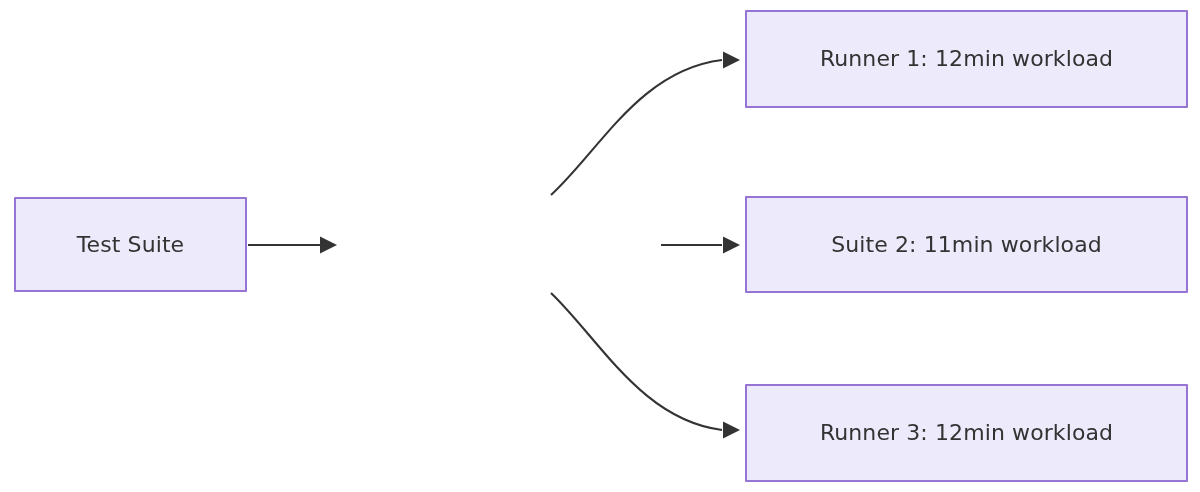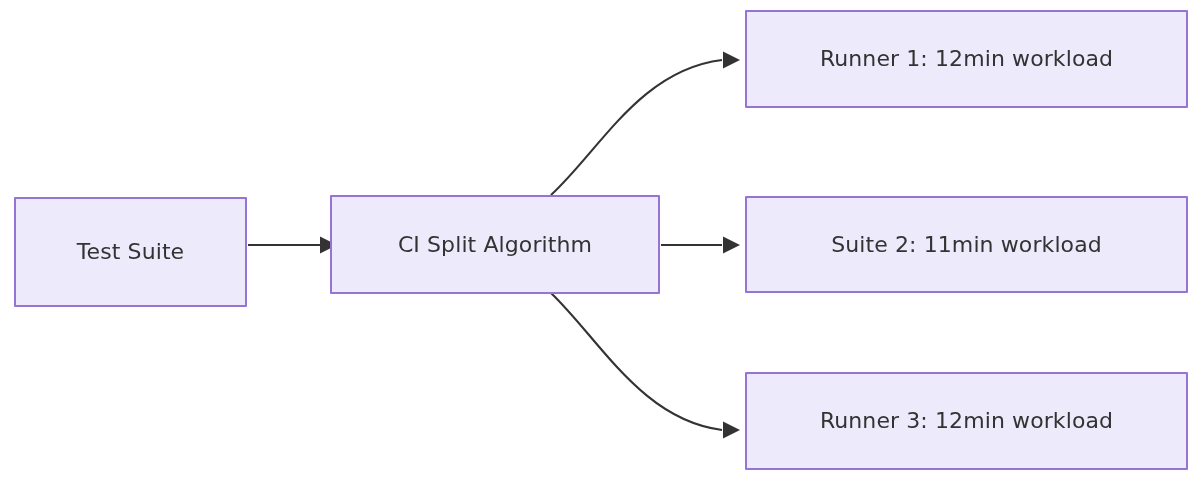--- a/index.html
+++ b/index.html
@@ -44,25 +44,25 @@
   }
   .node-label {
     font-family: "DejaVu Sans", "Liberation Sans", sans-serif;
     font-size: 22px;
     line-height: 1.25;
     color: #333333;
     letter-spacing: 0.1px;
     white-space: nowrap;
   }
   
-  #node-test-suite   { left: 14px;  top: 197px; width: 233px; height: 110px; }
+  #node-test-suite   { left: 14px;  top: 197px; width: 233px; height: 95px; }
   #node-ci-split     { left: 330px; top: 195px; width: 330px; height: 99px; }
   #node-runner-1     { left: 745px; top: 10px;  width: 443px; height: 98px; }
   #node-runner-2     { left: 745px; top: 196px; width: 443px; height: 97px; }
-  #node-runner-3     { left: 745px; top: 372px; width: 443px; height: 98px; }
+  #node-runner-3     { left: 745px; top: 384px; width: 443px; height: 98px; }
 
   .edge-path {
     fill: none;
     stroke: #333333;
     stroke-width: 2.1px;
   }
   .arrow-head {
     fill: #333333;
     stroke: none;
   }
@@ -92,23 +92,20 @@
     <g>
       <path class="edge-path" d="M 551 293 C 600 340, 642 420, 722 430"></path>
       <polygon class="arrow-head" points="723,421.5 740,430 723,438.5"></polygon>
     </g>
   </svg>
 
   <div class="node" id="node-test-suite">
     <span class="node-label">Test Suite</span>
   </div>
 
-  <div class="node" id="node-ci-split">
-    <span class="node-label">CI Split Algorithm</span>
-  </div>
 
   <div class="node" id="node-runner-1">
     <span class="node-label">Runner 1: 12min workload</span>
   </div>
 
   <div class="node" id="node-runner-2">
     <span class="node-label">Suite 2: 11min workload</span>
   </div>
 
   <div class="node" id="node-runner-3">

